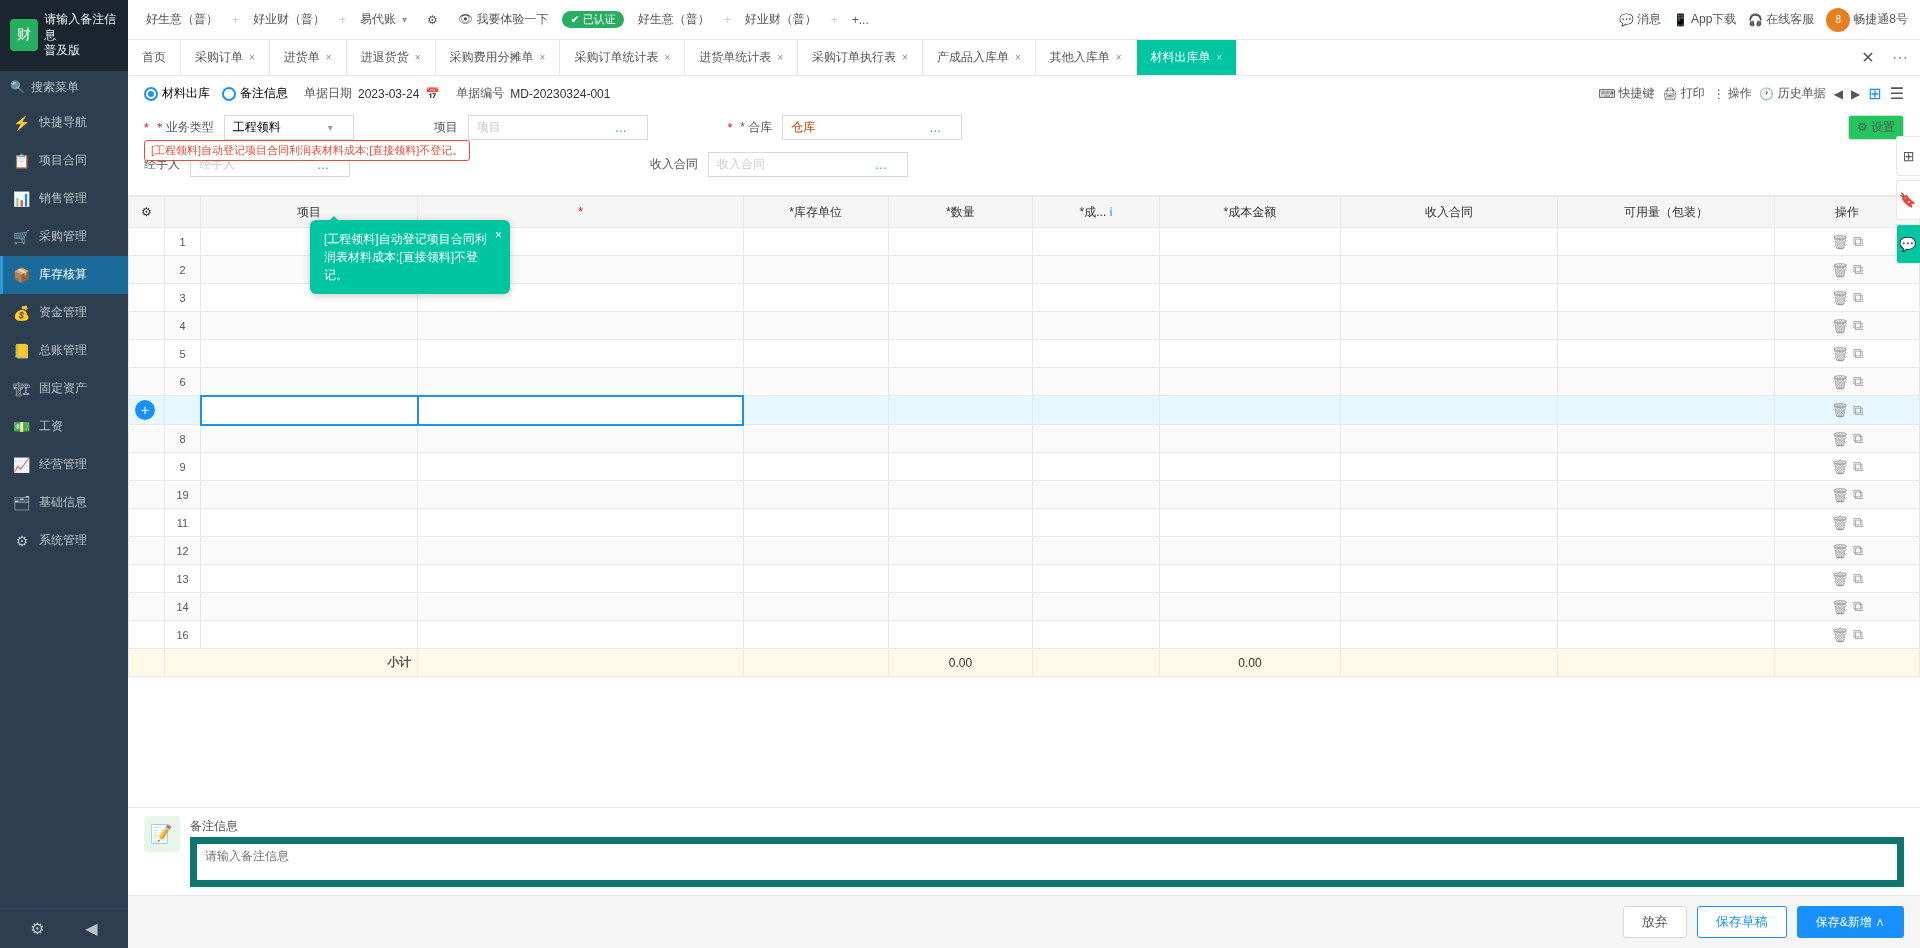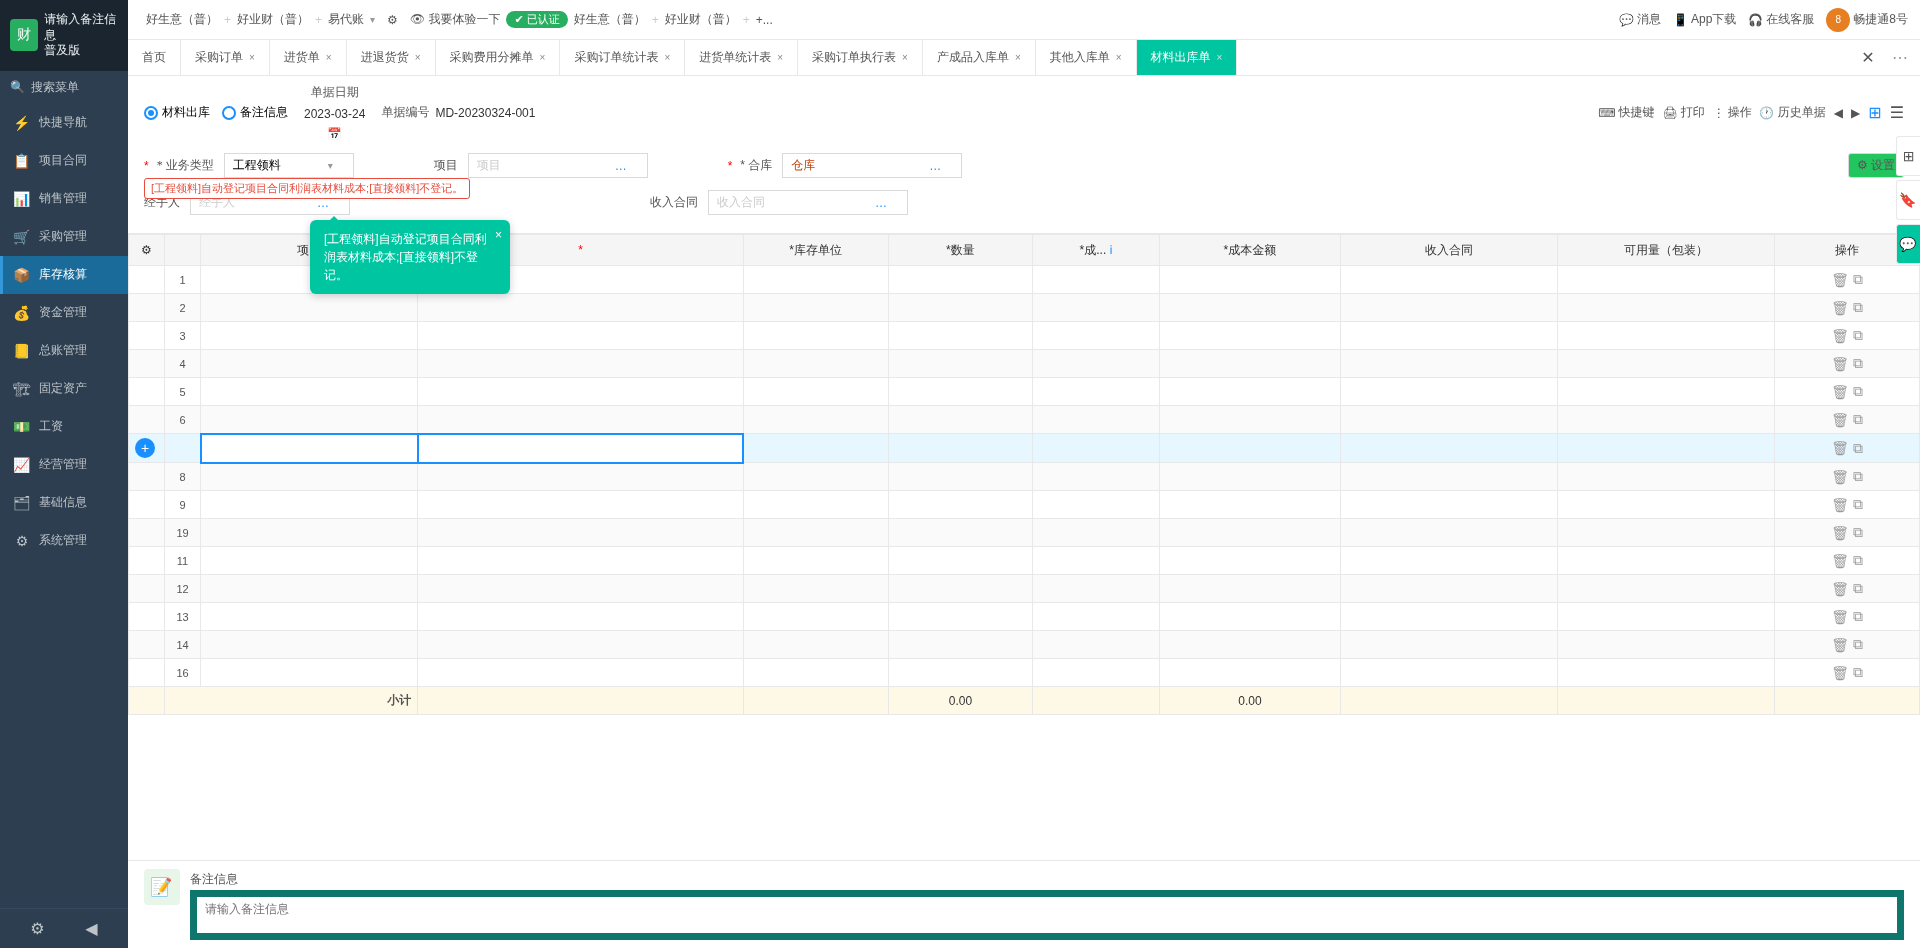--- a/index.html
+++ b/index.html
@@ -17,21 +17,21 @@
     .sidebar-item-icon { width: 18px; height: 18px; display: flex; align-items: center; justify-content: center; font-size: 14px; }
     .sidebar-item-label { font-size: 12px; }
     .sidebar-bottom { display: flex; align-items: center; justify-content: space-around; padding: 10px; border-top: 1px solid #34495e; }
     .sidebar-bottom-btn { color: #bdc3c7; cursor: pointer; font-size: 16px; }
 
     
     .main { flex: 1; display: flex; flex-direction: column; height: 948px; overflow: hidden; }
 
     
     .topbar { background: #fff; height: 40px; display: flex; align-items: center; padding: 0 12px; border-bottom: 1px solid #e8e8e8; gap: 12px; flex-shrink: 0; }
-    .topbar-nav { display: flex; align-items: center; flex: 1; overflow: hidden; }
+    .topbar-nav { display: flex; align-items: center; gap: 8px; flex: 1; overflow: hidden; }
     .topbar-nav-item { font-size: 12px; color: #555; cursor: pointer; white-space: nowrap; padding: 4px 6px; display: flex; align-items: center; gap: 2px; }
     .topbar-right { display: flex; align-items: center; gap: 12px; color: #555; font-size: 12px; }
     .topbar-right-item { display: flex; align-items: center; gap: 3px; cursor: pointer; white-space: nowrap; }
     .close-btn { width: 24px; height: 24px; display: flex; align-items: center; justify-content: center; cursor: pointer; color: #555; font-size: 16px; }
 
     
     .tabbar { background: #fff; height: 36px; display: flex; align-items: center; padding: 0 0; border-bottom: 1px solid #e8e8e8; flex-shrink: 0; overflow-x: auto; }
     .tabbar::-webkit-scrollbar { height: 3px; }
     .tab-item { height: 36px; padding: 0 14px; display: flex; align-items: center; gap: 4px; cursor: pointer; white-space: nowrap; color: #555; border-right: 1px solid #e8e8e8; font-size: 12px; flex-shrink: 0; }
     .tab-item.green-active { background: #00c5a1; color: #fff; }
@@ -41,21 +41,21 @@
     
     .content { flex: 1; display: flex; flex-direction: column; overflow: hidden; }
 
     
     .form-header { background: #fff; padding: 8px 16px; border-bottom: 1px solid #e8e8e8; flex-shrink: 0; }
     .form-header-top { display: flex; align-items: center; gap: 16px; margin-bottom: 6px; }
     .radio-group { display: flex; align-items: center; gap: 12px; }
     .radio-item { display: flex; align-items: center; gap: 4px; cursor: pointer; font-size: 12px; }
     .radio-dot { width: 14px; height: 14px; border-radius: 50%; border: 2px solid #1890ff; display: flex; align-items: center; justify-content: center; }
     .radio-dot.checked::after { content: ''; width: 6px; height: 6px; border-radius: 50%; background: #1890ff; }
-    .form-date { display: flex; align-items: center; gap: 6px; flex-direction: column; }
+    .form-date { display: flex; align-items: center; gap: 6px; }
     .form-date-label { color: #555; }
     .form-date-val { color: #333; font-weight: 500; }
     .form-field { display: flex; align-items: center; gap: 6px; }
     .form-field-label { color: #555; }
     .action-buttons-right { margin-left: auto; display: flex; align-items: center; gap: 8px; }
     .action-btn { display: flex; align-items: center; gap: 3px; cursor: pointer; color: #555; font-size: 12px; }
     .settings-btn { display: flex; align-items: center; gap: 3px; cursor: pointer; color: #555; font-size: 12px; background: #22c55e; padding: 3px 8px; border: 1px solid #d9d9d9; border-radius: 3px; }
 
     
     .form-fields-row { display: flex; align-items: flex-start; gap: 0; flex-wrap: wrap; padding: 6px 0; }
@@ -649,20 +649,27 @@
     <div class="footer-area">
       <div class="footer-remarks">
         <div class="remarks-icon">📝</div>
         <div style="display:flex;flex-direction:column;gap:2px;flex:1;">
           <span class="remarks-label">备注信息</span>
           <textarea class="remarks-input" placeholder="请输入备注信息" style=""></textarea>
         </div>
       </div>
     </div>
 
+    <div class="bottom-bar">
+      <button class="btn-discard">放弃</button>
+      <button class="btn-draft">保存草稿</button>
+      <button class="btn-save">
+        <span>保存&amp;新增 ∧</span>
+      </button>
+    </div>
 
   </div>
 </div>
 
 <div class="right-edge" style="position:fixed;right:0;top:200px;display:flex;flex-direction:column;gap:4px;z-index:200;">
   <div class="edge-icon">⊞</div>
   <div class="edge-icon">🔖</div>
   <div class="edge-icon" style="background:#00c5a1;color:#fff;">💬</div>
 </div>
 

